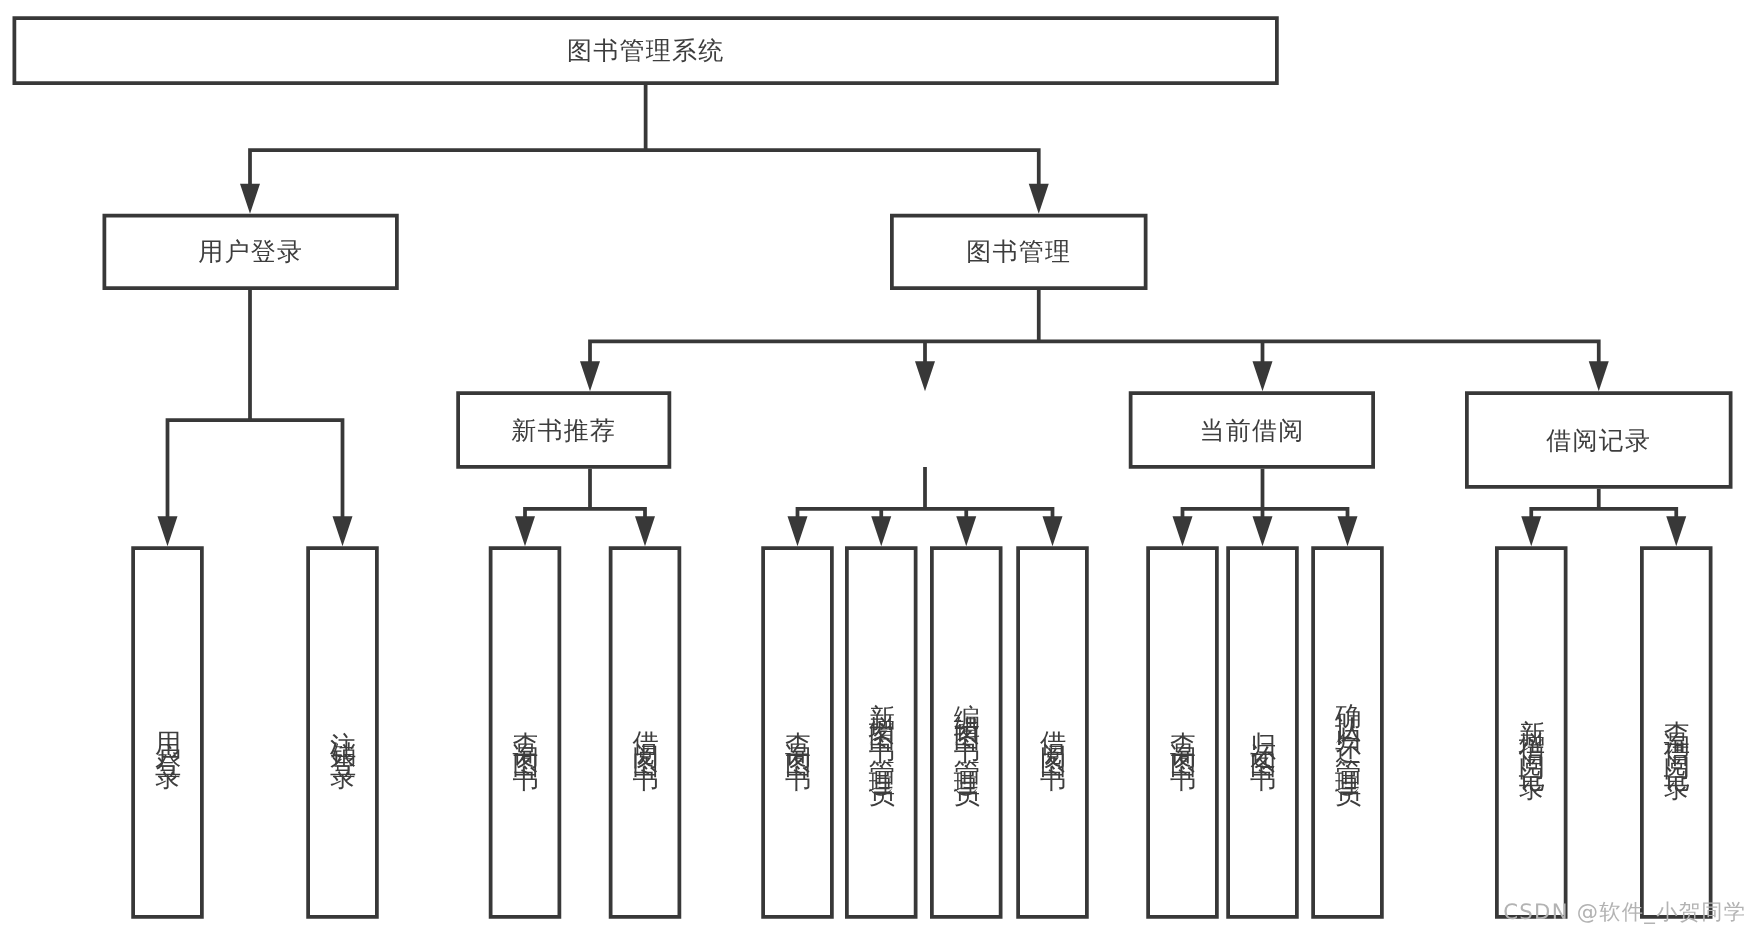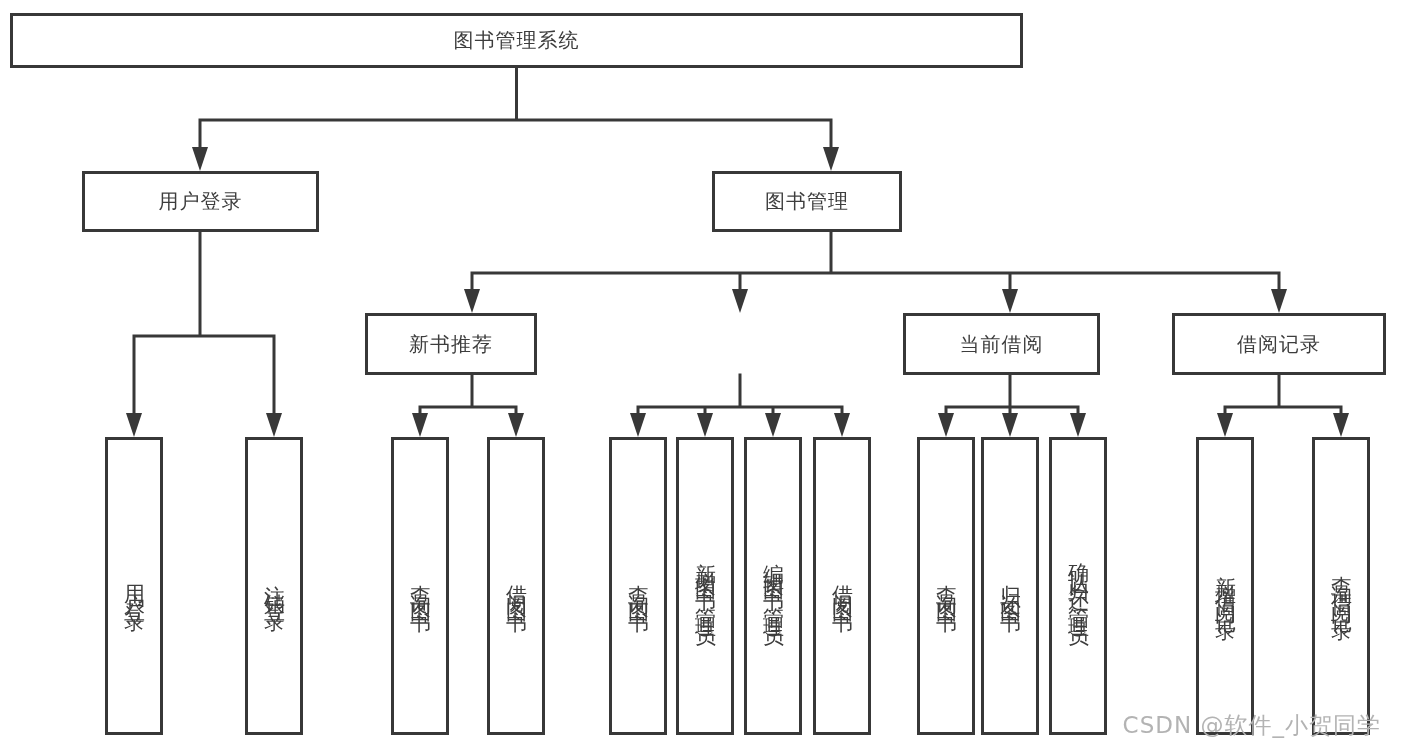--- a/index.html
+++ b/index.html
@@ -30,22 +30,22 @@
   .leaf .vtext{
     writing-mode:vertical-lr;
     text-orientation:mixed;
     font-size:21px;
     line-height:1;
     letter-spacing:9px;
     white-space:nowrap;
   }
   .watermark{
     position:absolute;
-    right:24px;bottom:6px;
-    font-size:23px;
+    right:8px;bottom:6px;
+    font-size:17px;
     color:var(--wm);
     letter-spacing:1px;
     z-index:3;
     white-space:nowrap;
   }
 </style>
 </head>
 <body>
 
 <div class="stage">
@@ -100,31 +100,31 @@
     </g>
   </svg>
 
   <div class="node" style="left:10px;top:13px;width:1013px;height:55px">
     <span class="hlabel">图书管理系统</span>
   </div>
 
   <div class="node" style="left:82px;top:171px;width:237px;height:61px">
     <span class="hlabel">用户登录</span>
   </div>
-  <div class="node" style="left:712px;top:171px;width:190px;height:61px">
+  <div class="node" style="left:712px;top:171px;width:206px;height:61px">
     <span class="hlabel">图书管理</span>
   </div>
 
   <div class="node" style="left:365px;top:313px;width:172px;height:62px">
     <span class="hlabel">新书推荐</span>
   </div>
   <div class="node" style="left:903px;top:313px;width:197px;height:62px">
     <span class="hlabel">当前借阅</span>
   </div>
-  <div class="node" style="left:1172px;top:313px;width:214px;height:62px">
+  <div class="node" style="left:1172px;top:313px;width:214px;height:78px">
     <span class="hlabel">借阅记录</span>
   </div>
 
   <div class="node leaf" style="left:105px;top:437px;width:58px;height:298px">
     <span class="vtext">用户登录</span>
   </div>
   <div class="node leaf" style="left:245px;top:437px;width:58px;height:298px">
     <span class="vtext">注销登录</span>
   </div>
 

